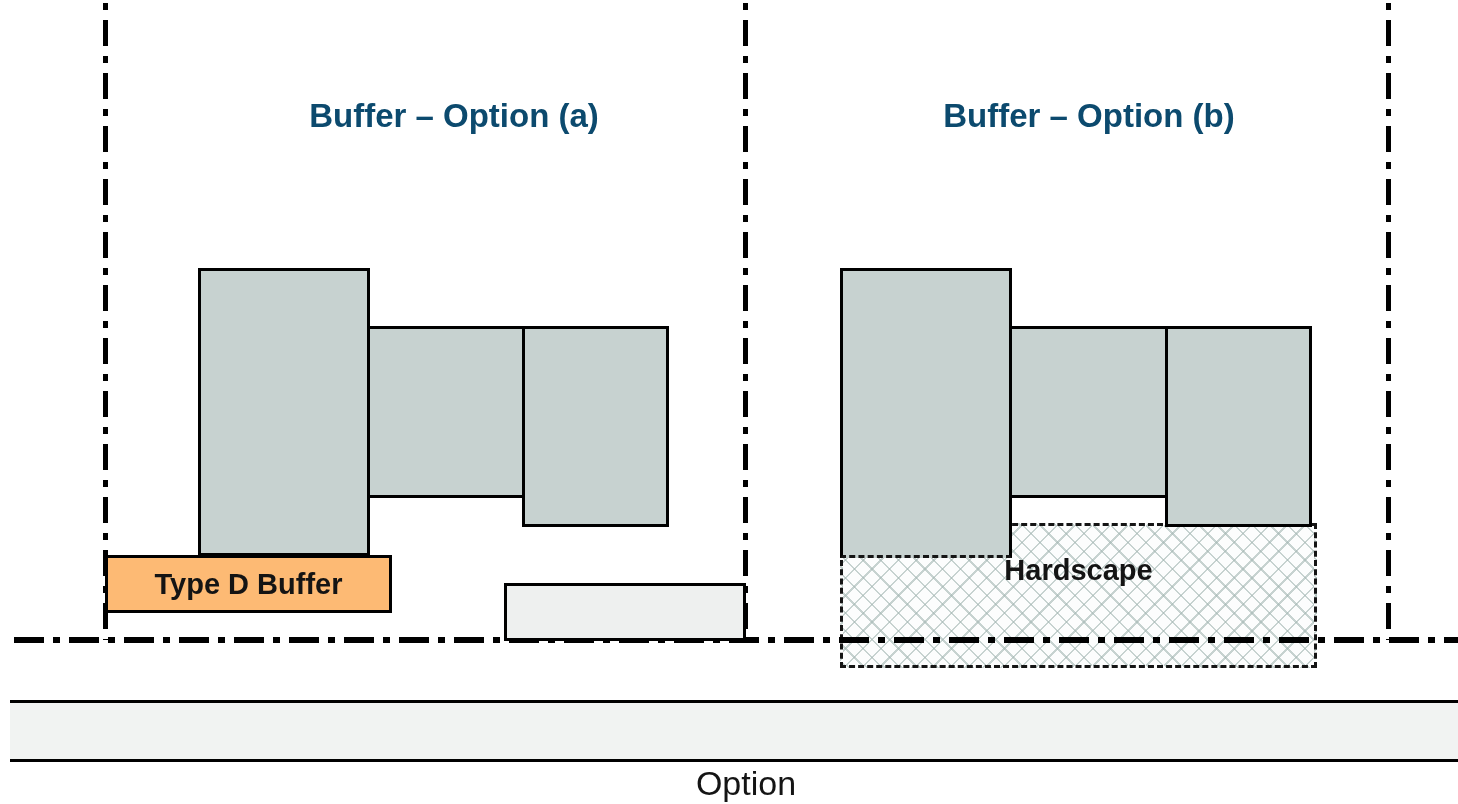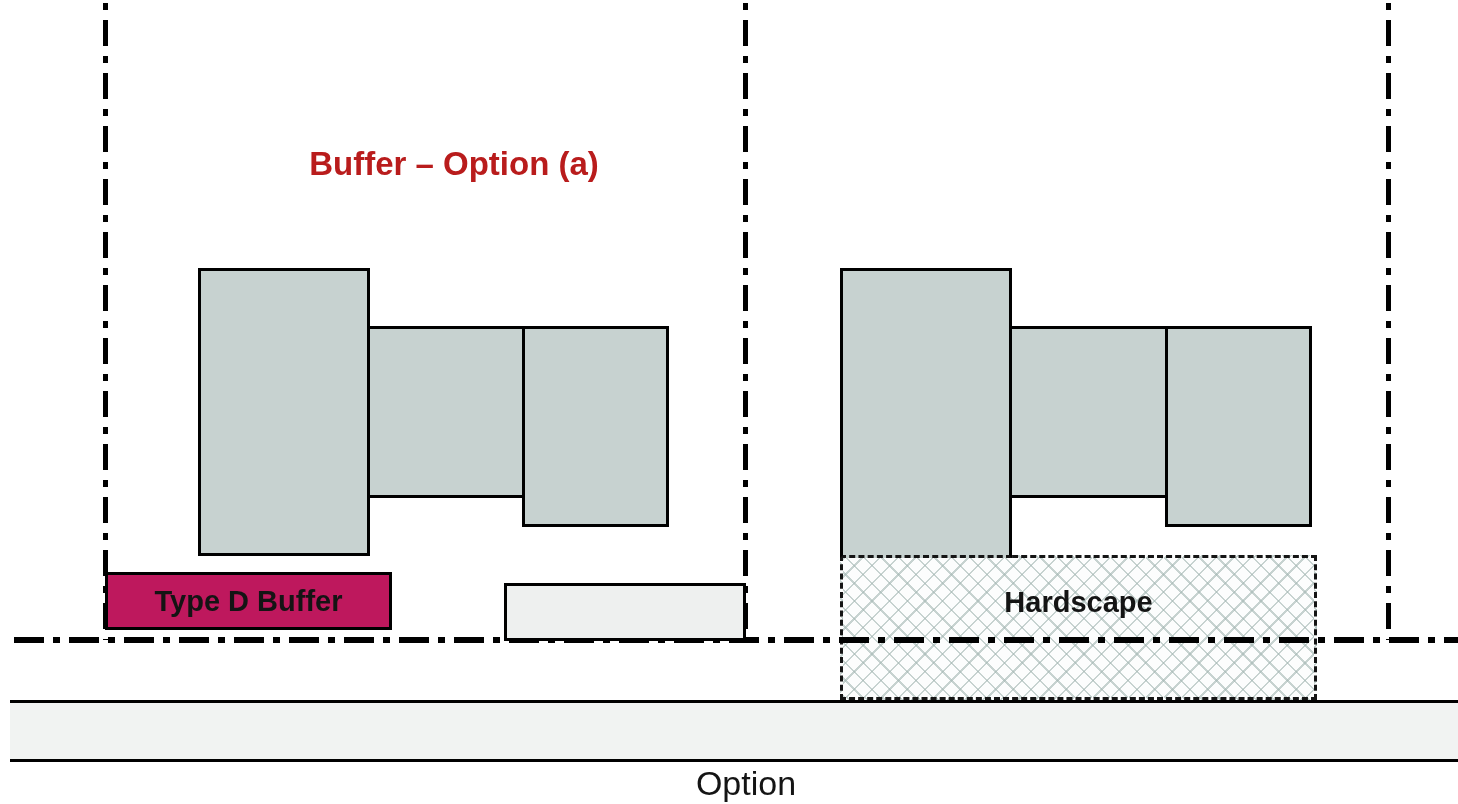--- a/index.html
+++ b/index.html
@@ -14,22 +14,21 @@
   }
   .abs { position: absolute; box-sizing: border-box; }
 
   
   .title {
     font-size: 33px;
     font-weight: bold;
     text-align: center;
     white-space: nowrap;
     z-index: 6;
-    color: #b91c1c;
-    margin-top: 48px;
+    color: #0c4a6e;
   }
 
   
   .building {
     background: #c7d2d0;
     border: 3px solid #000;
     z-index: 4;
   }
   .building.dashed-bottom { border-bottom: 3px dashed #151515; }
 
@@ -91,39 +90,40 @@
   }
 </style>
 </head>
 <body>
 
 <div class="canvas">
 
   <div class="abs street-band" style="left: 10px; top: 700px; width: 1448px; height: 62px; background-color: rgb(241, 243, 242);"></div>
   <div class="abs street-label" style="left:396px; top:764px; width:700px;">Option</div>
 
-  <div class="abs hardscape" style="left:840px; top:555px; width:477px; height:145px;">
+  <div class="abs hardscape" style="left:840px; top:523px; width:477px; height:145px;">
     <div class="lbl">Hardscape</div>
   </div>
 
   <svg class="lines-layer" width="1458" height="804" viewBox="0 0 1458 804" shape-rendering="crispEdges">
     <line x1="105" y1="3" x2="105" y2="640" stroke-width="5" stroke-dasharray="7 10 26 10" style="stroke: rgb(0, 0, 0);"></line>
     <line x1="745" y1="3" x2="745" y2="640" stroke-width="5" stroke-dasharray="7 10 26 10" style="stroke: rgb(0, 0, 0);"></line>
     <line x1="1388" y1="3" x2="1388" y2="640" stroke-width="5" stroke-dasharray="7 10 26 10" style="stroke: rgb(0, 0, 0);"></line>
     <line x1="14" y1="640" x2="1458" y2="640" stroke-width="6" stroke-dasharray="30 9 7 9" style="stroke: rgb(0, 0, 0);"></line>
   </svg>
 
   <div class="abs title" style="left:288px; top:97px; width:332px;">Buffer – Option (a)</div>
+  <div class="abs title" style="left:923px; top:97px; width:332px;">Buffer – Option (b)</div>
 
   <div class="abs building" style="left: 198px; top: 268px; width: 172px; height: 288px; background-color: rgb(199, 210, 208);"></div>
   <div class="abs building" style="left: 367px; top: 326px; width: 158px; height: 172px; background-color: rgb(199, 210, 208);"></div>
   <div class="abs building" style="left: 522px; top: 326px; width: 147px; height: 201px; background-color: rgb(199, 210, 208);"></div>
 
   <div class="abs building dashed-bottom" style="left: 840px; top: 268px; width: 172px; height: 290px; background-color: rgb(199, 210, 208);"></div>
   <div class="abs building" style="left: 1009px; top: 326px; width: 159px; height: 172px; background-color: rgb(199, 210, 208);"></div>
   <div class="abs building" style="left: 1165px; top: 326px; width: 147px; height: 201px; background-color: rgb(199, 210, 208);"></div>
 
-  <div class="abs buffer-box" style="left: 105px; top: 572px; width: 287px; height: 58px; background-color: #be185d;">
+  <div class="abs buffer-box" style="left: 105px; top: 555px; width: 287px; height: 58px; background-color: #fdba74;">
     <span class="lbl">Type D Buffer</span>
   </div>
   <div class="abs buffer-box" style="left: 504px; top: 583px; width: 242px; height: 58px; background-color: rgb(238, 240, 239);"></div>
 
 </div>
 
 </body></html>

